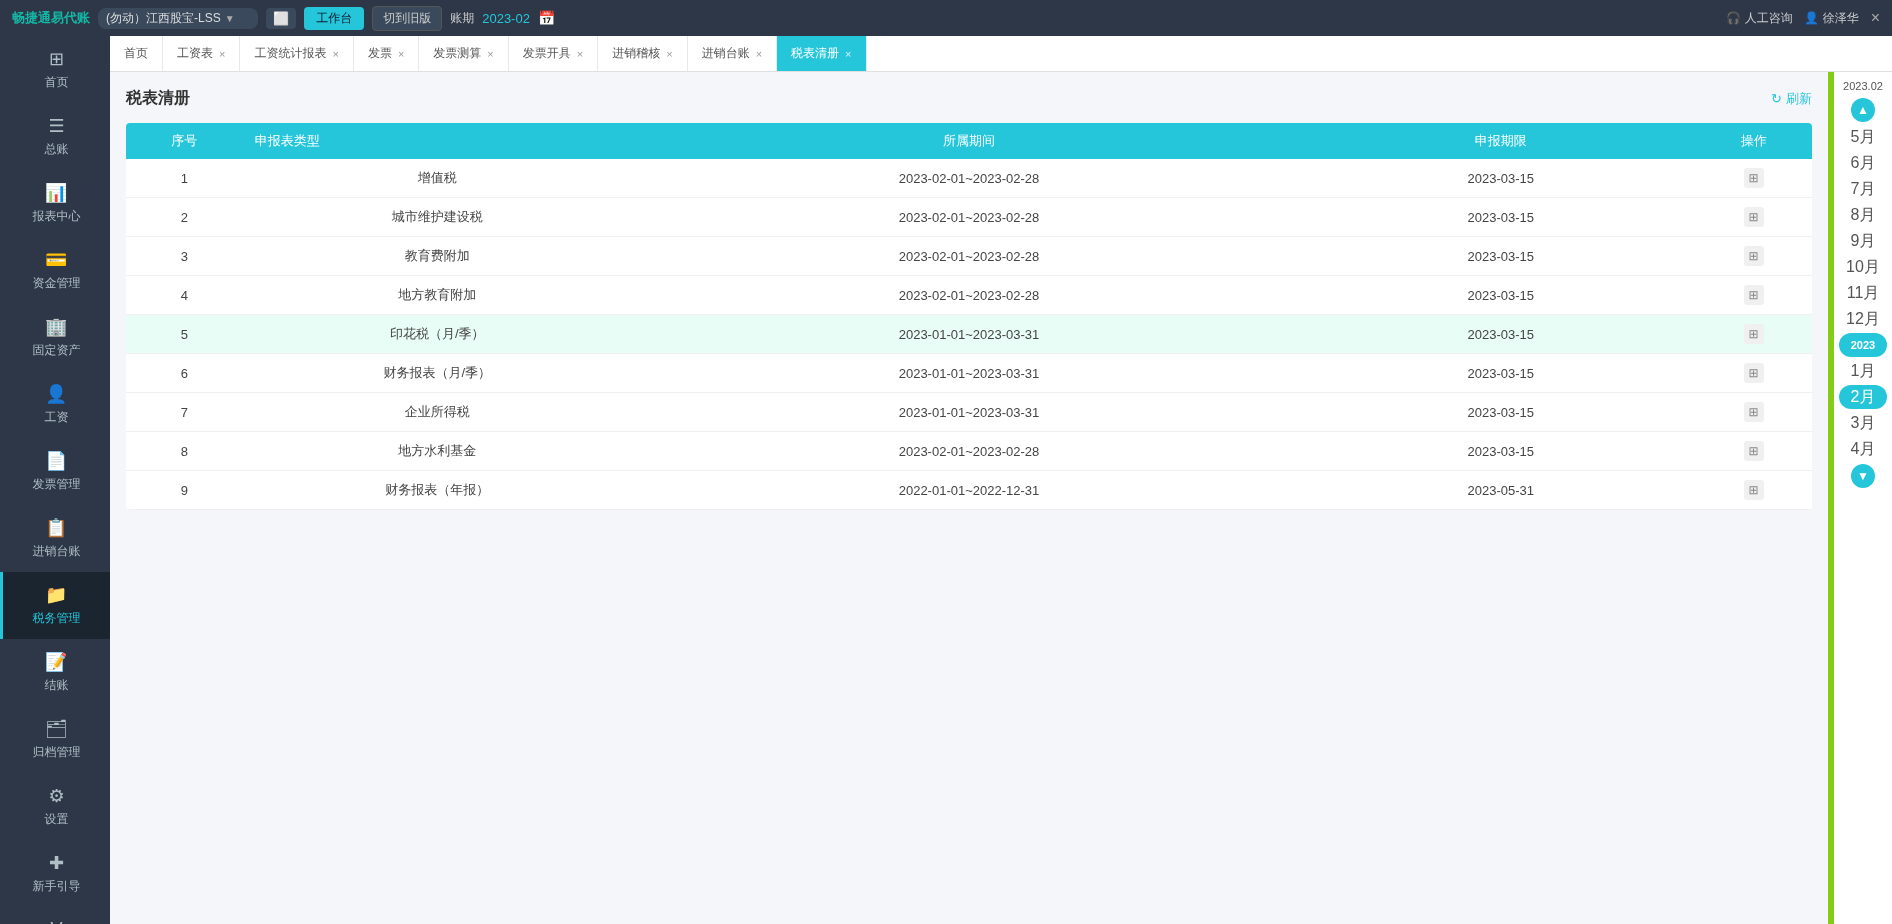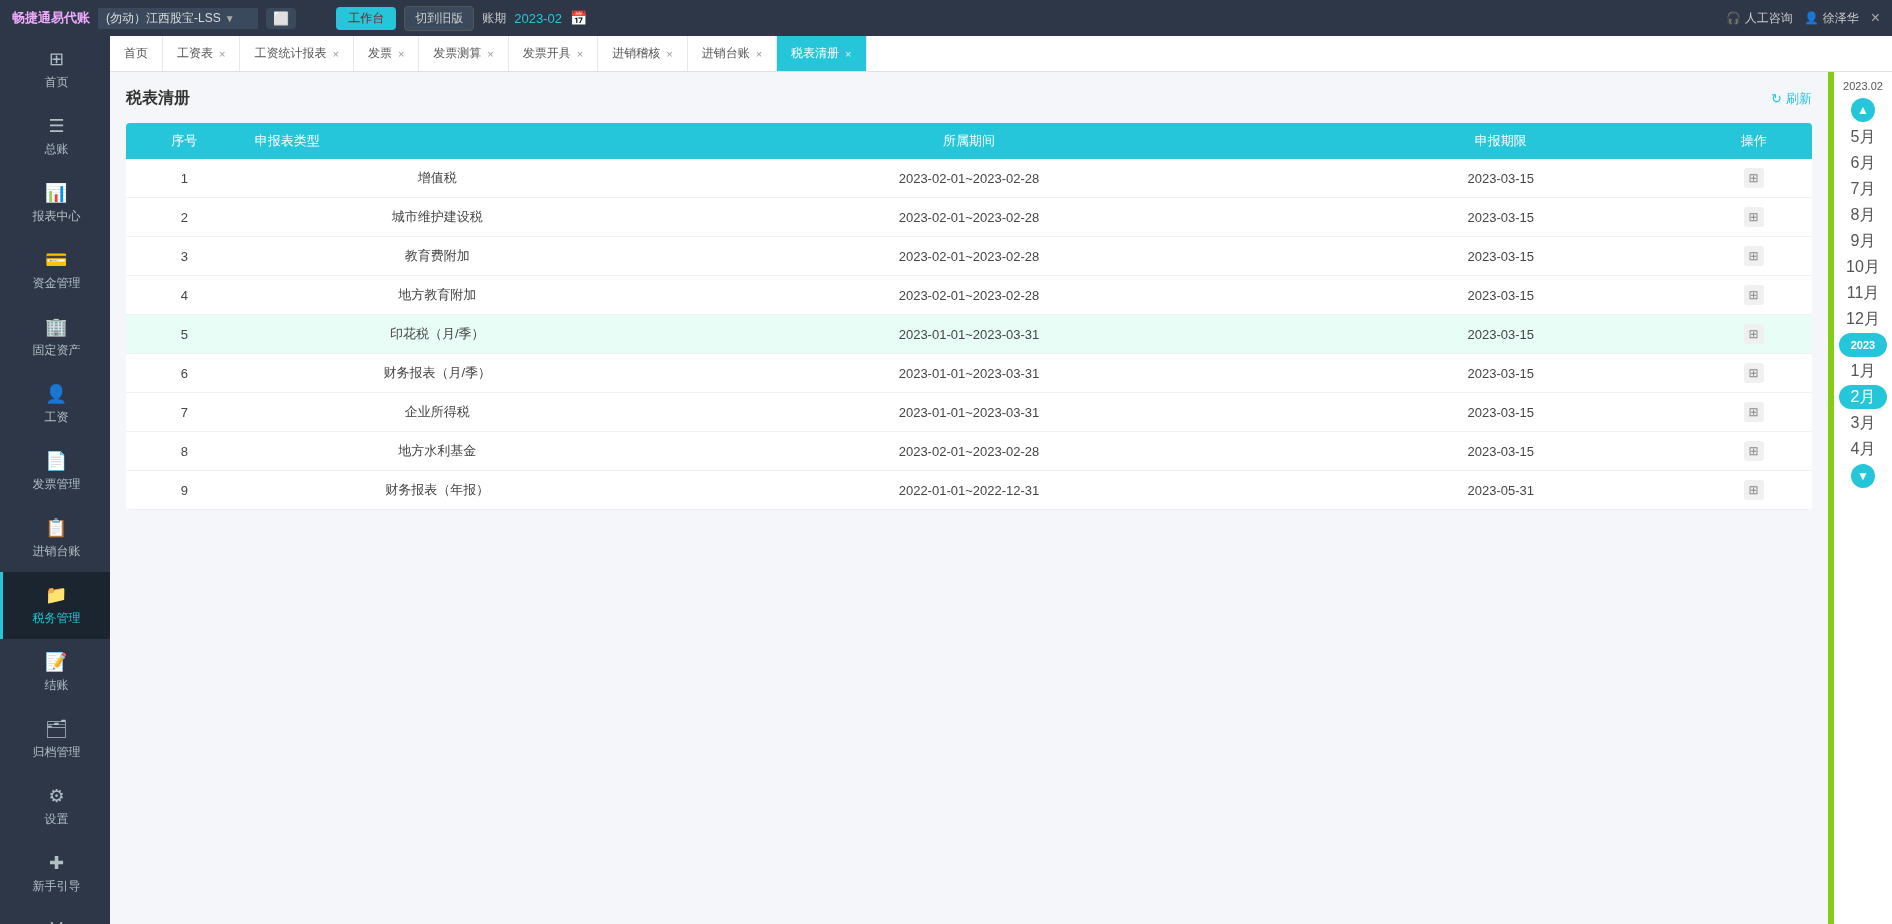--- a/index.html
+++ b/index.html
@@ -9,30 +9,30 @@
     .top-bar {
       height: 36px;
       background: #2d3748;
       display: flex;
       align-items: center;
       padding: 0 12px;
       gap: 8px;
       flex-shrink: 0;
     }
     .top-bar .logo {
-      color: #f0abfc;
+      color: #14b8a6;
       font-size: 13px;
       font-weight: bold;
       white-space: nowrap;
     }
     .top-bar .company-selector {
       display: flex;
       align-items: center;
       background: #3a4a5c;
-      border-radius: 0;
+      border-radius: 8px;
       padding: 2px 8px;
       color: #ddd;
       font-size: 12px;
       gap: 4px;
       cursor: pointer;
       min-width: 160px;
     }
     .top-bar .company-selector .arrow { color: #aaa; font-size: 10px; }
     .top-bar .icon-btn {
       background: #3a4a5c;
@@ -40,25 +40,24 @@
       border-radius: 4px;
       color: #ccc;
       padding: 3px 7px;
       cursor: pointer;
       font-size: 13px;
     }
     .top-bar .workbench-btn {
       background: #26c6da;
       border: none;
       border-radius: 4px;
-      color: #7f1d1d;
+      color: #0f172a;
       padding: 3px 12px;
       cursor: pointer;
       font-size: 12px;
-      margin-left: 32px;
     }
     .top-bar .switch-btn {
       background: #3a4a5c;
       border: 1px solid #555;
       border-radius: 4px;
       color: #ccc;
       padding: 3px 10px;
       cursor: pointer;
       font-size: 12px;
     }

